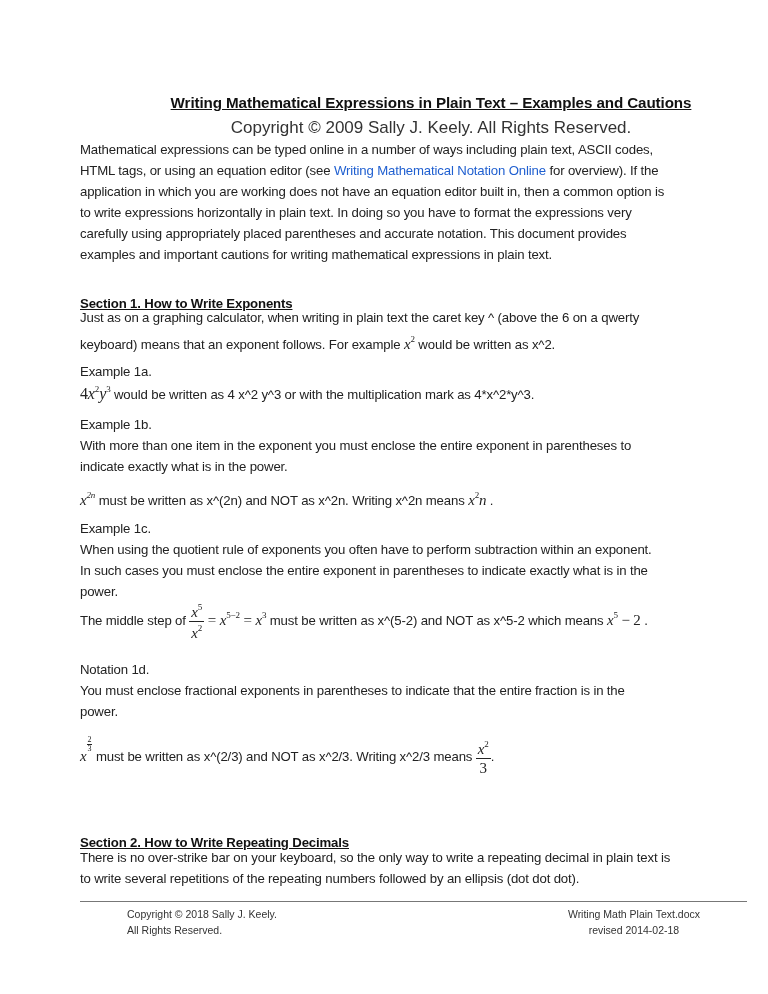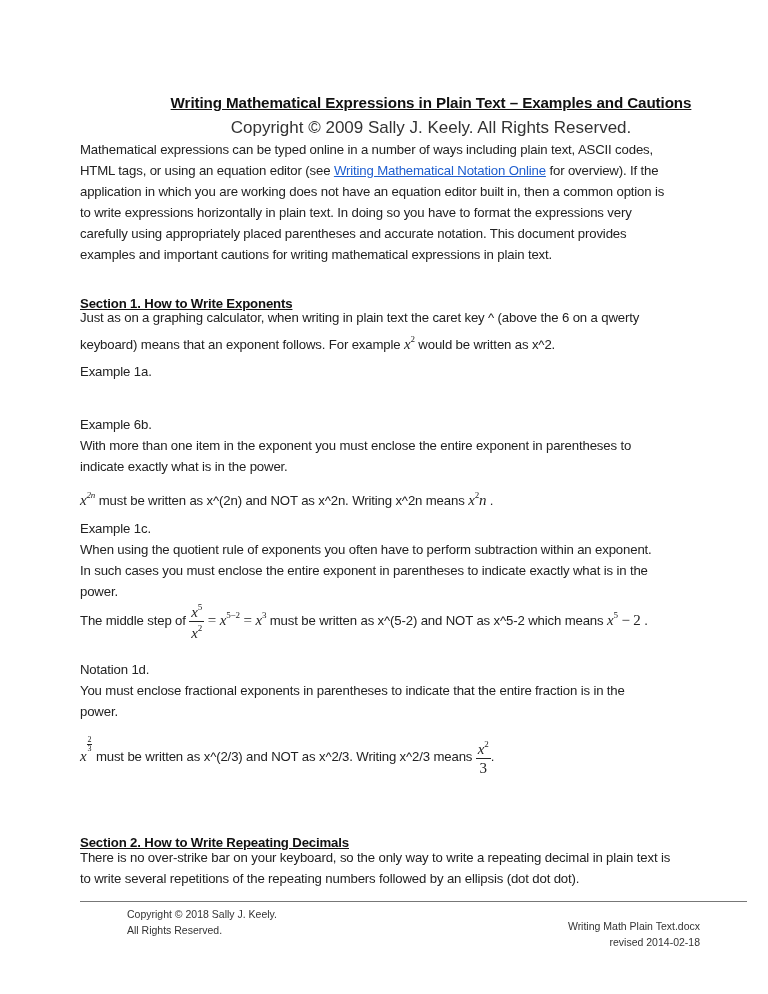--- a/index.html
+++ b/index.html
@@ -14,21 +14,21 @@
       left: 0; width: 768px; top: 94px; text-align: center;
       font-size: 15.2px; font-weight: bold; text-decoration: underline;
       color: #111; letter-spacing: -0.1px;
     }
     .subtitle {
       left: 0; width: 768px; top: 118px; text-align: center;
       font-size: 17px; color: #333;
     }
     .line { position: absolute; left: 80px; font-size: 13.2px; color: #222; white-space: nowrap; letter-spacing: -0.15px; }
     .heading { font-weight: bold; text-decoration: underline; color: #111; margin-top: 16px; }
-    .link { color: #1f5fd0; text-decoration: underline; cursor: pointer; }
+    .link { color: #1f5fd0; cursor: pointer; }
     .math { font-family: "Liberation Serif", "DejaVu Serif", serif; font-style: italic; font-size: 15px; }
     .math-up { font-family: "Liberation Serif", "DejaVu Serif", serif; font-style: normal; font-size: 15px; }
     .sup { font-size: 9px; vertical-align: 7px; font-style: normal; font-family: "Liberation Serif", serif; }
     .supi { font-size: 9px; vertical-align: 7px; font-style: italic; font-family: "Liberation Serif", serif; text-align: right; }
     .frac { display: inline-block; vertical-align: middle; text-align: center; line-height: 1; }
     .frac .num { display: block; padding: 0 2px 1px; }
     .frac .den { display: block; border-top: 1px solid #222; padding: 2px 2px 0; }
     .smallfrac { display: inline-block; vertical-align: 10px; text-align: center; font-size: 8px; line-height: 1; font-style: normal; font-family: "Liberation Serif", serif; }
     .smallfrac .n { display: block; padding: 0 1px; }
     .smallfrac .d { display: block; border-top: 1px solid #222; padding: 0 1px; }
@@ -55,22 +55,25 @@
   </div>
 
   <div class="line heading" style="top:280px">Section 1. How to Write Exponents</div>
 
   <div class="line" style="top:310px">Just as on a graphing calculator, when writing in plain text the caret key ^ (above the 6 on a qwerty</div>
   <div class="line" style="top:334px">
     <span>keyboard) means that an exponent follows. For example </span><span class="math"><span>x</span><span class="sup">2</span></span><span> would be written as x^2.</span>
   </div>
 
   <div class="line" style="top:364px">Example 1a.</div>
+  <div class="line" style="top:384px">
+    <span class="math" style="font-size:16px"><span class="math-up" style="font-size:16px">4</span><span>x</span><span class="sup">2</span><span>y</span><span class="sup">3</span></span><span> would be written as 4 x^2 y^3 or with the multiplication mark as 4*x^2*y^3.</span>
+  </div>
 
-  <div class="line" style="top:417px">Example 6b.</div>
+  <div class="line" style="top:417px">Example 1b.</div>
   <div class="line" style="top:438px">With more than one item in the exponent you must enclose the entire exponent in parentheses to</div>
   <div class="line" style="top:459px">indicate exactly what is in the power.</div>
   <div class="line" style="top:490px">
     <span class="math"><span>x</span><span class="supi">2n</span></span><span> must be written as x^(2n) and NOT as x^2n. Writing x^2n means </span><span class="math"><span>x</span><span class="sup">2</span><span>n</span></span><span> .</span>
   </div>
 
   <div class="line" style="top:521px">Example 1c.</div>
   <div class="line" style="top:542px">When using the quotient rule of exponents you often have to perform subtraction within an exponent.</div>
   <div class="line" style="top:563px">In such cases you must enclose the entire exponent in parentheses to indicate exactly what is in the</div>
   <div class="line" style="top:584px">power.</div>
@@ -87,18 +90,18 @@
 
   <div class="line heading" style="top:819px">Section 2. How to Write Repeating Decimals</div>
   <div class="line" style="top:850px">There is no over-strike bar on your keyboard, so the only way to write a repeating decimal in plain text is</div>
   <div class="line" style="top:871px">to write several repetitions of the repeating numbers followed by an ellipsis (dot dot dot).</div>
 
   <div class="abs footer-rule"></div>
   <div class="abs footer" style="left:80px; top:906px;">
     <div>Copyright © 2018 Sally J. Keely.</div>
     <div>All Rights Reserved.</div>
   </div>
-  <div class="abs footer" style="right:68px; top:906px; text-align:right;margin-top:12px;">
+  <div class="abs footer" style="right:68px; top:906px; text-align:center;">
     <div>Writing Math Plain Text.docx</div>
     <div>revised 2014-02-18</div>
   </div>
 
 </div>
 
 </body></html>

